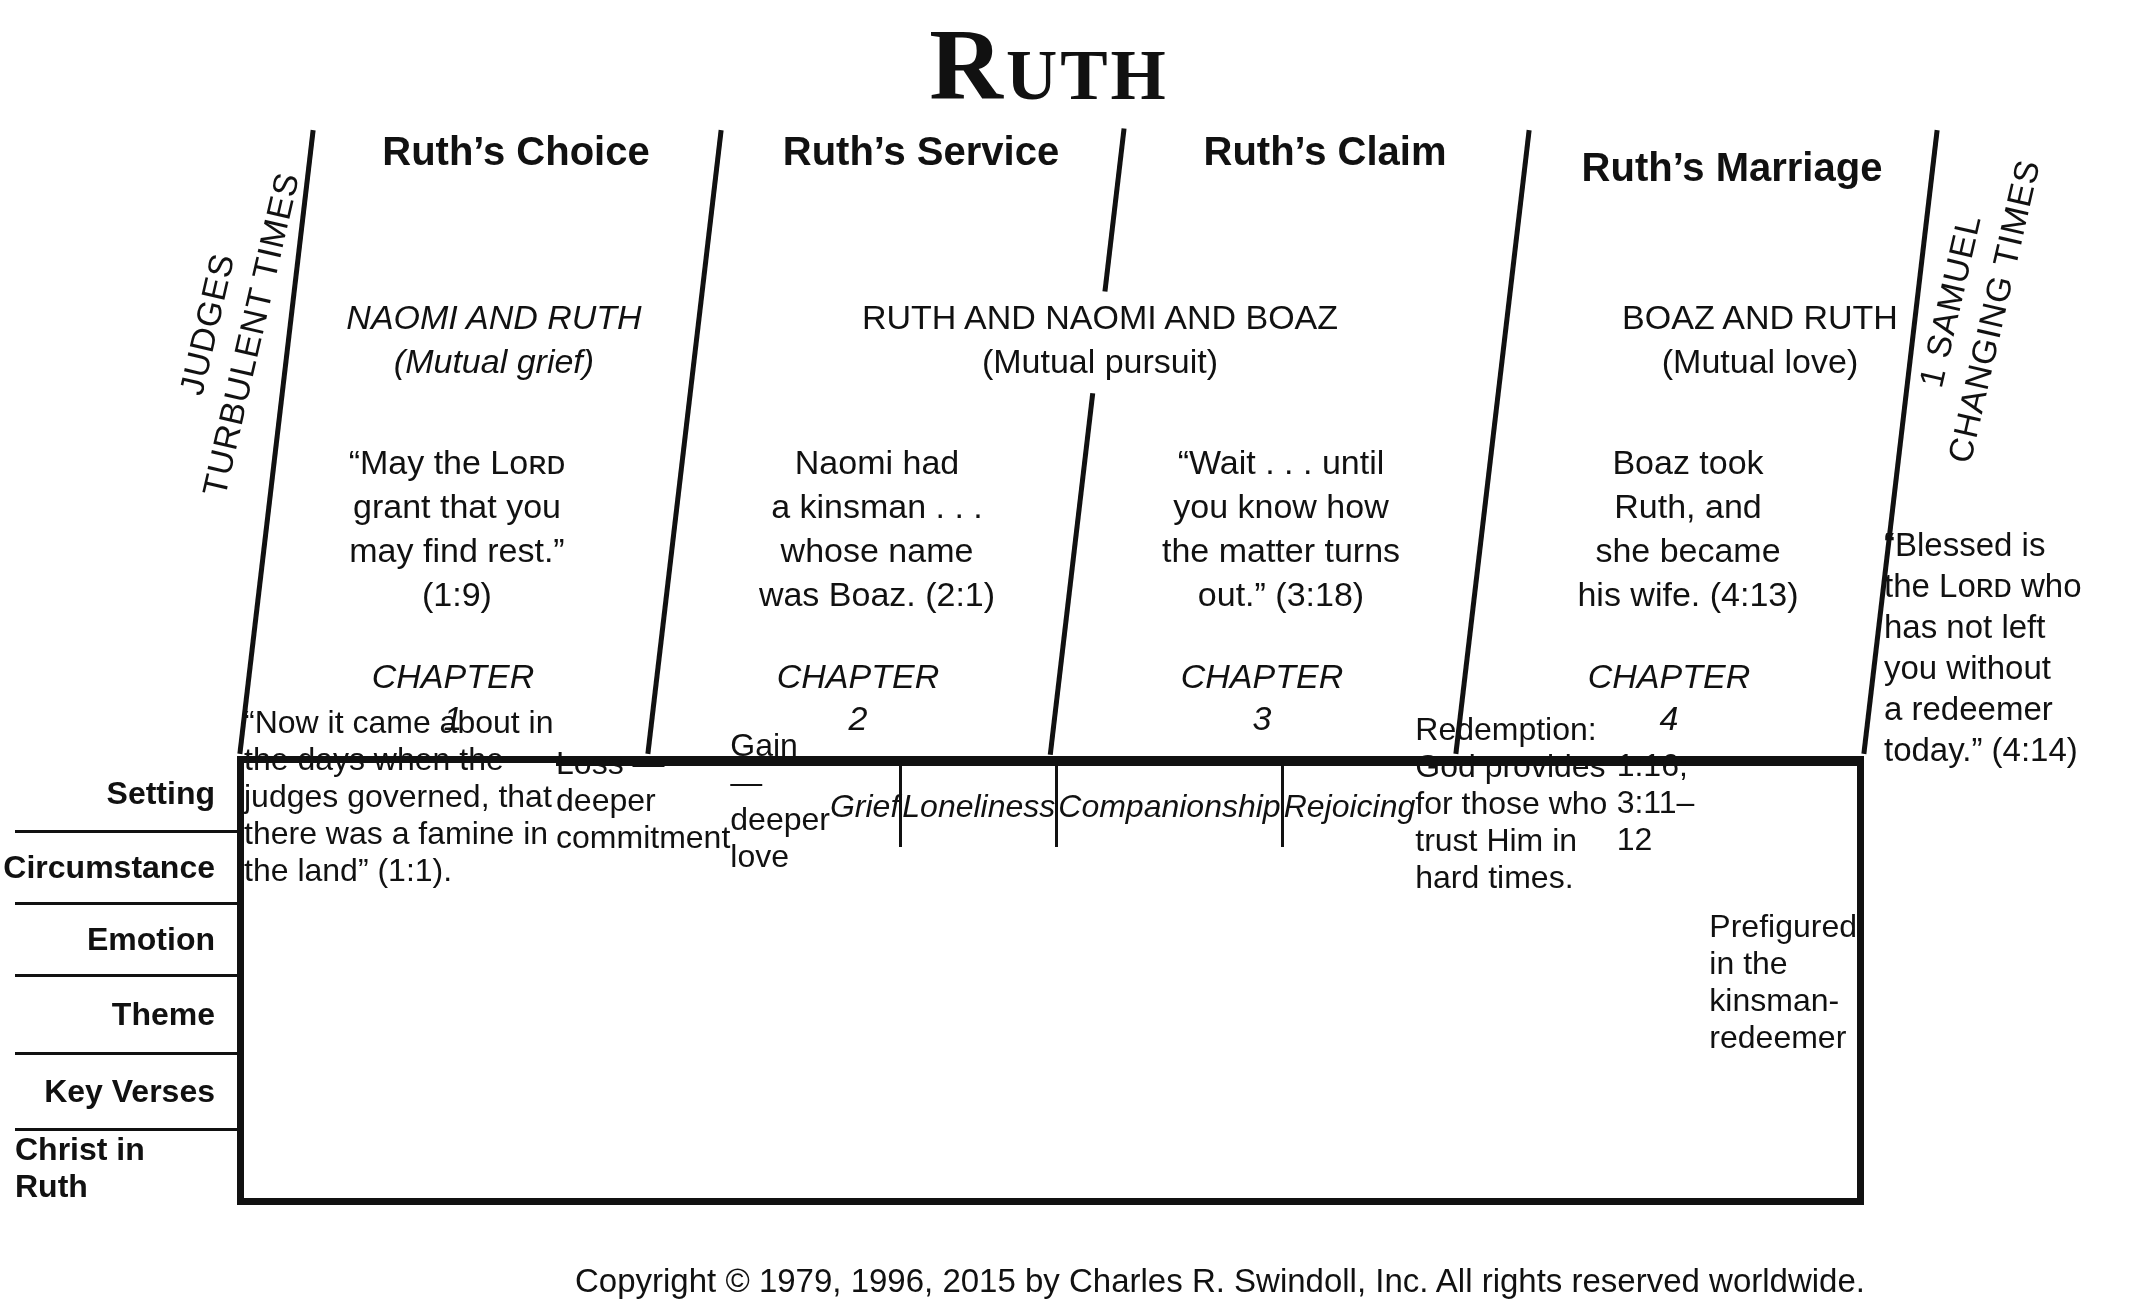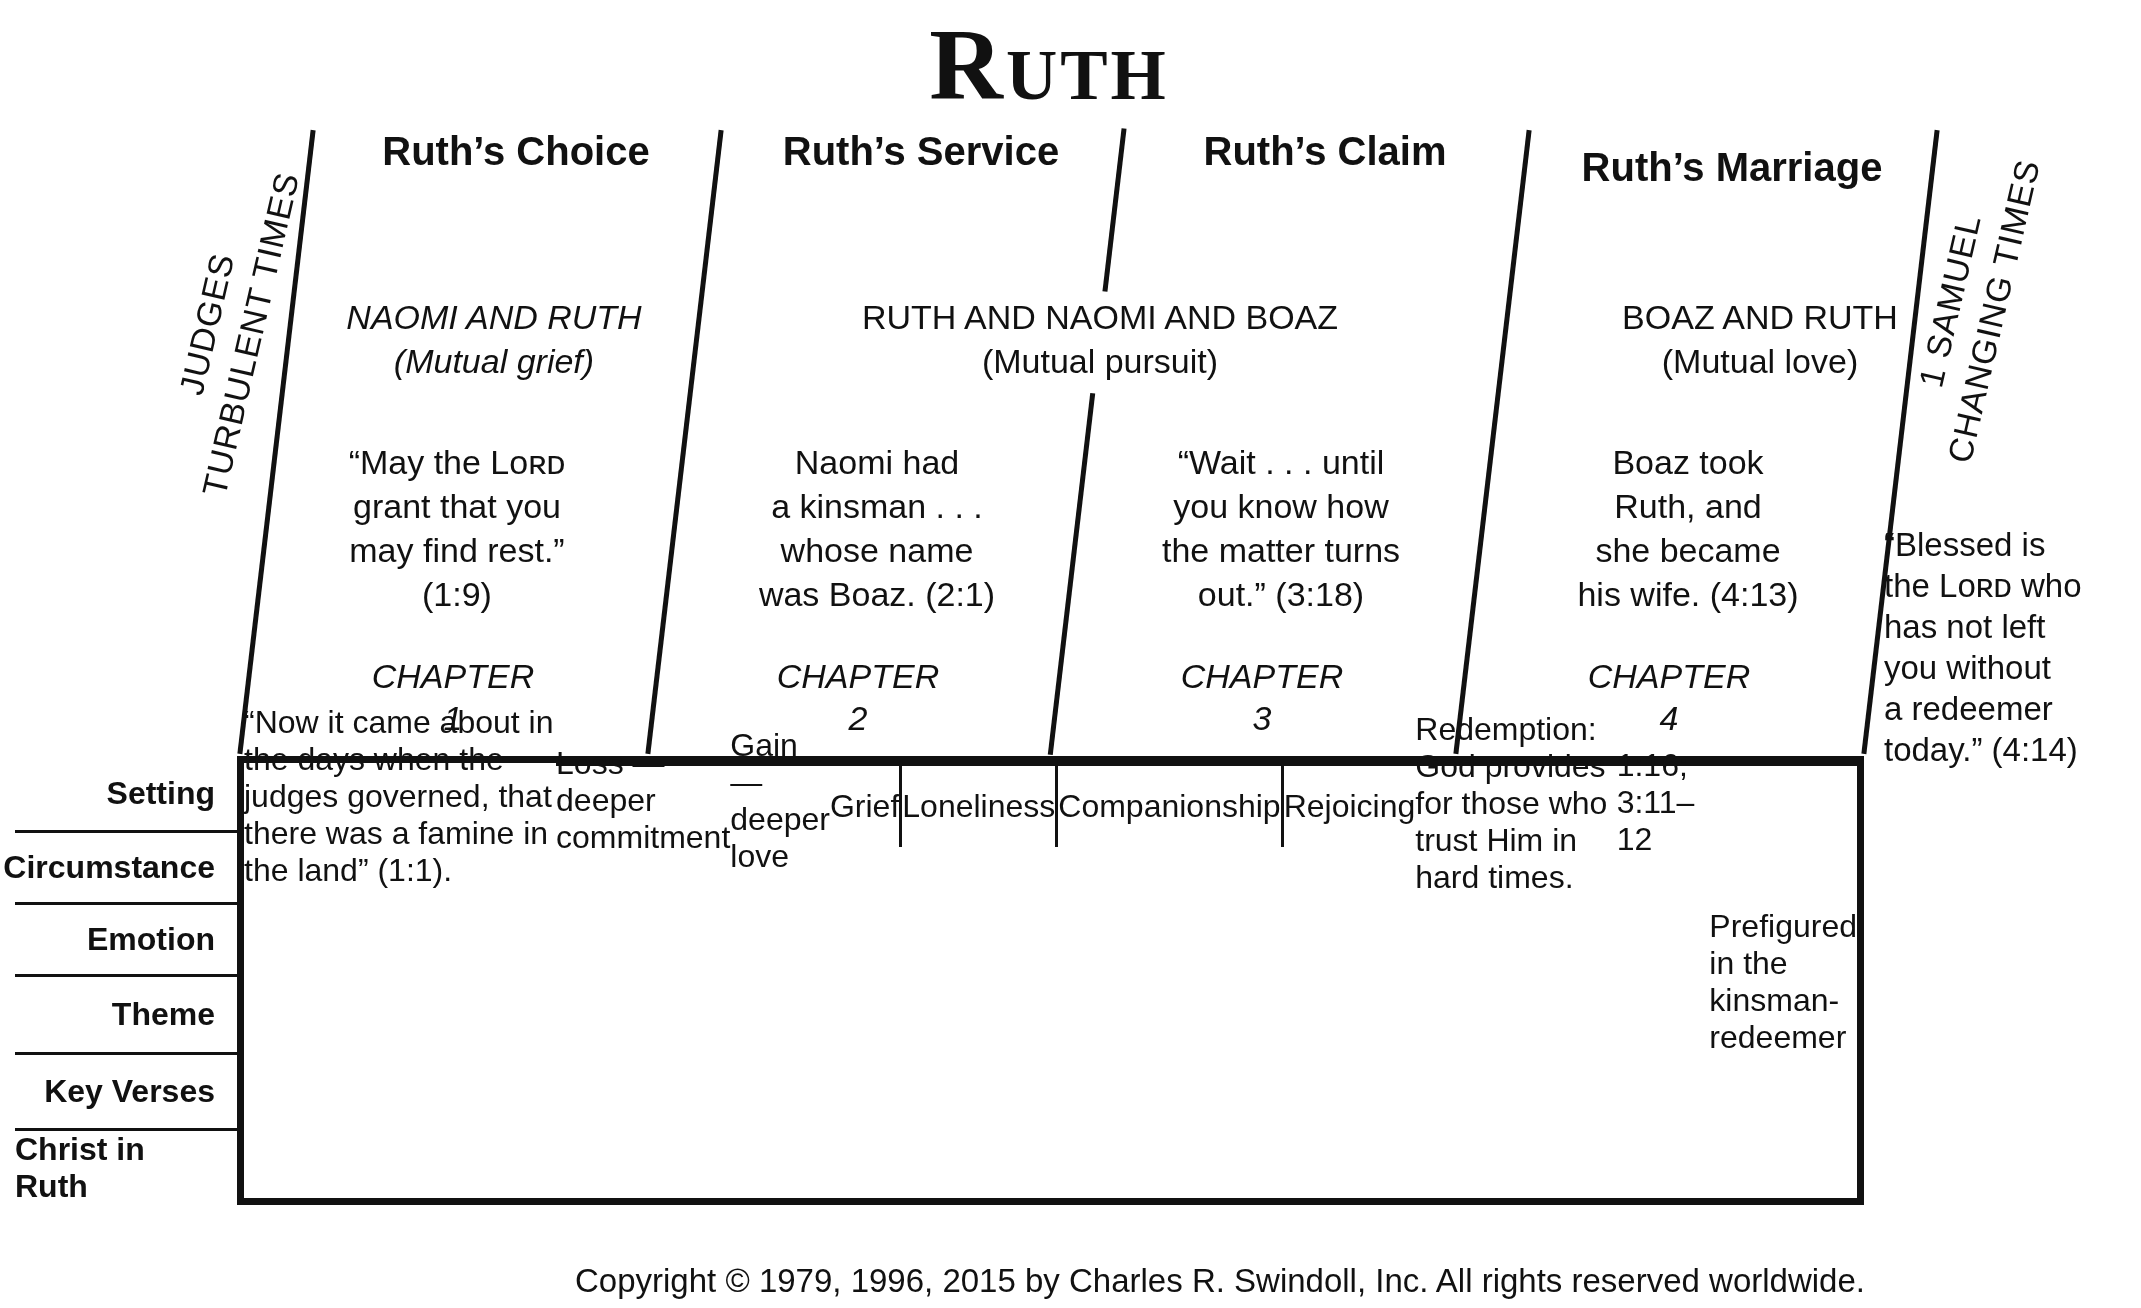--- a/index.html
+++ b/index.html
@@ -157,21 +157,21 @@
   </div>
 
   <div class="tbox">
     <div class="trow" style="height:67px;">
       <span>“Now it came about in the days when the judges governed, that there was a famine in the land” (1:1).</span>
     </div>
     <div class="trow" style="height:72px;">
       <div class="half">Loss — deeper commitment</div>
       <div class="half">Gain — deeper love</div>
     </div>
-    <div class="trow" style="height:84px;">
+    <div class="trow" style="height:84px;font-style:italic;">
       <div class="qcell">Grief</div>
       <div class="qcell">Loneliness</div>
       <div class="qcell">Companionship</div>
       <div class="qcell">Rejoicing</div>
     </div>
     <div class="trow" style="height:78px;">
       <span>Redemption: God provides for those who trust Him in hard times.</span>
     </div>
     <div class="trow" style="height:76px;">
       <span>1:16; 3:11–12</span>

